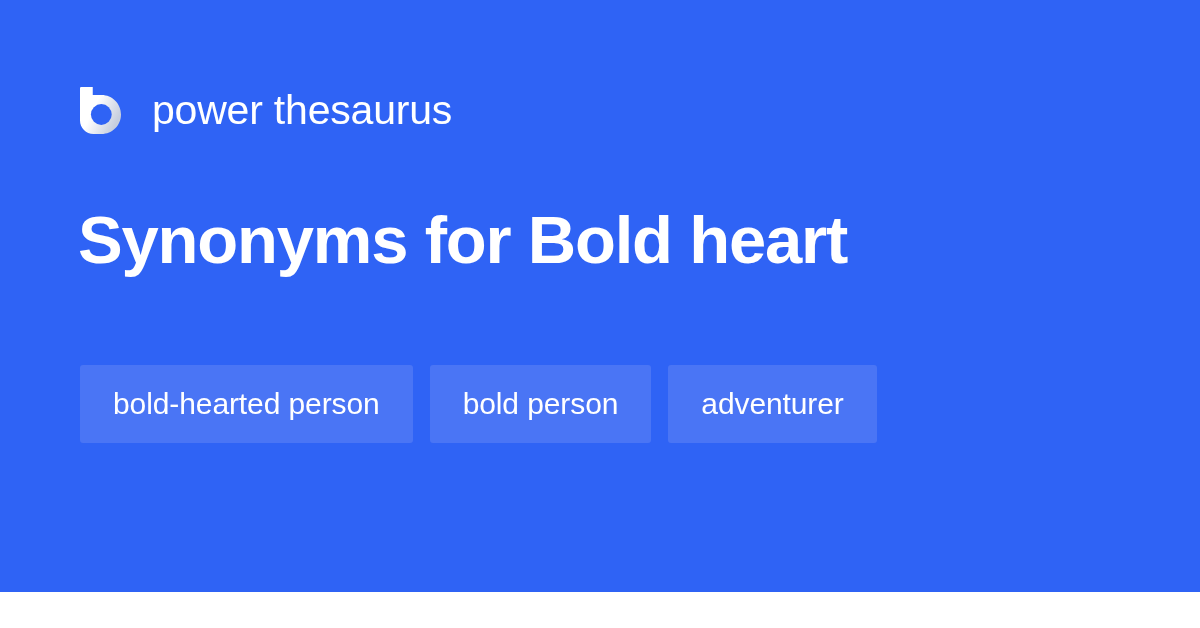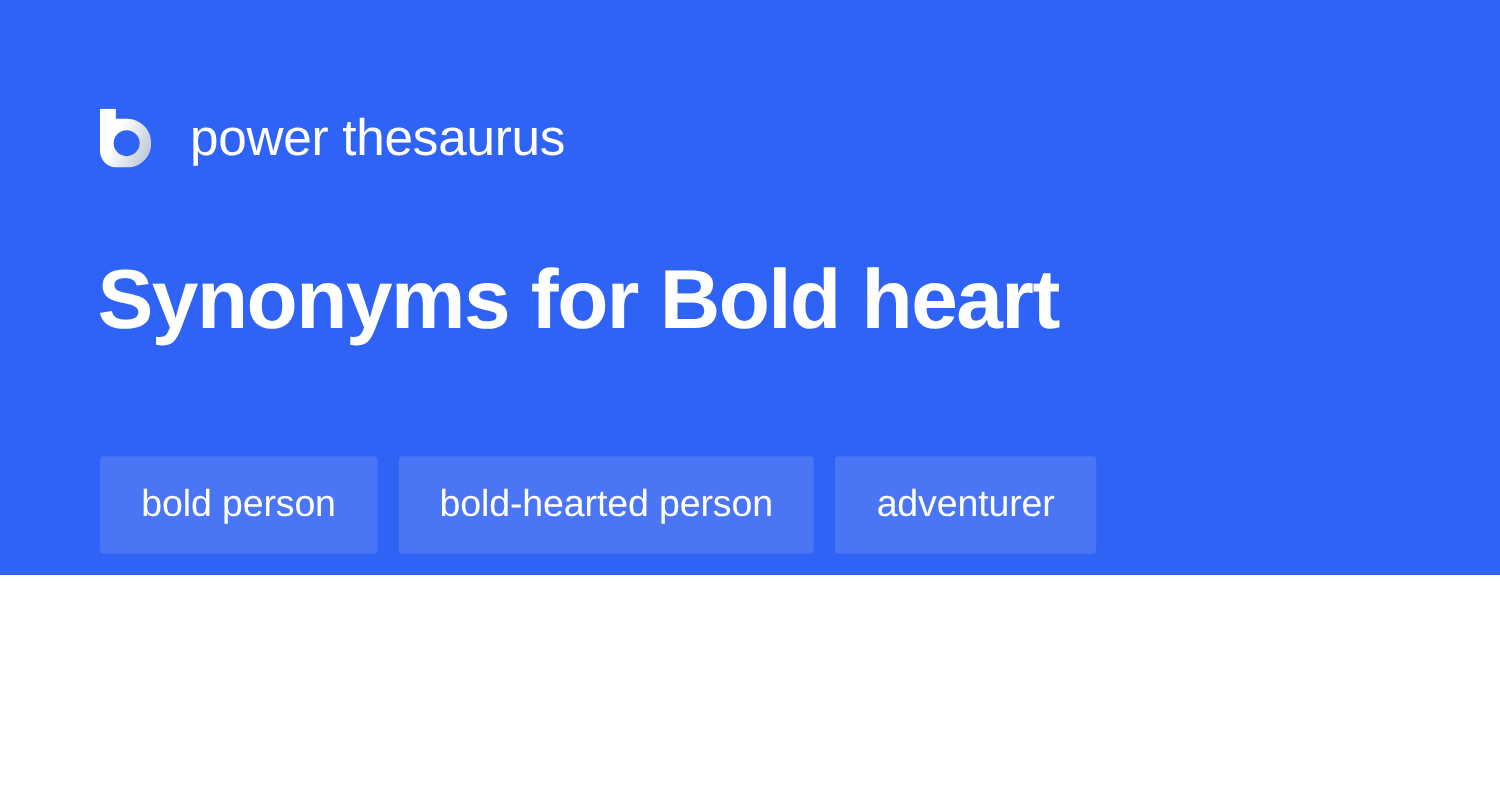--- a/index.html
+++ b/index.html
@@ -11,21 +11,21 @@
     width: 1200px;
     height: 628px;
     overflow: hidden;
     font-family: "Liberation Sans", "DejaVu Sans", sans-serif;
     -webkit-font-smoothing: antialiased;
   }
 
   .og-card {
     position: relative;
     width: 1200px;
-    height: 460px;
+    height: 592px;
     background: #2f63f5;
     box-sizing: border-box;
     overflow: hidden;
   }
 
   
   .brand {
     position: absolute;
     left: 80px;
     top: 84px;
@@ -115,18 +115,18 @@
       <circle cx="21.3" cy="27.5" r="10.4" fill="#2f63f5"></circle>
 
       <path d="M1.5 0 H12.5 V19 H0 V1.5 A1.5 1.5 0 0 1 1.5 0 Z" fill="#ffffff"></path>
     </svg>
     <span class="brand-name">power thesaurus</span>
   </div>
 
   <h1 class="headline">Synonyms for Bold heart</h1>
 
   <div class="chips">
+    <div class="chip">bold-hearted person</div>
     <div class="chip">bold person</div>
-    <div class="chip">bold-hearted person</div>
     <div class="chip">adventurer</div>
   </div>
 
 </div>
 
 </body></html>

